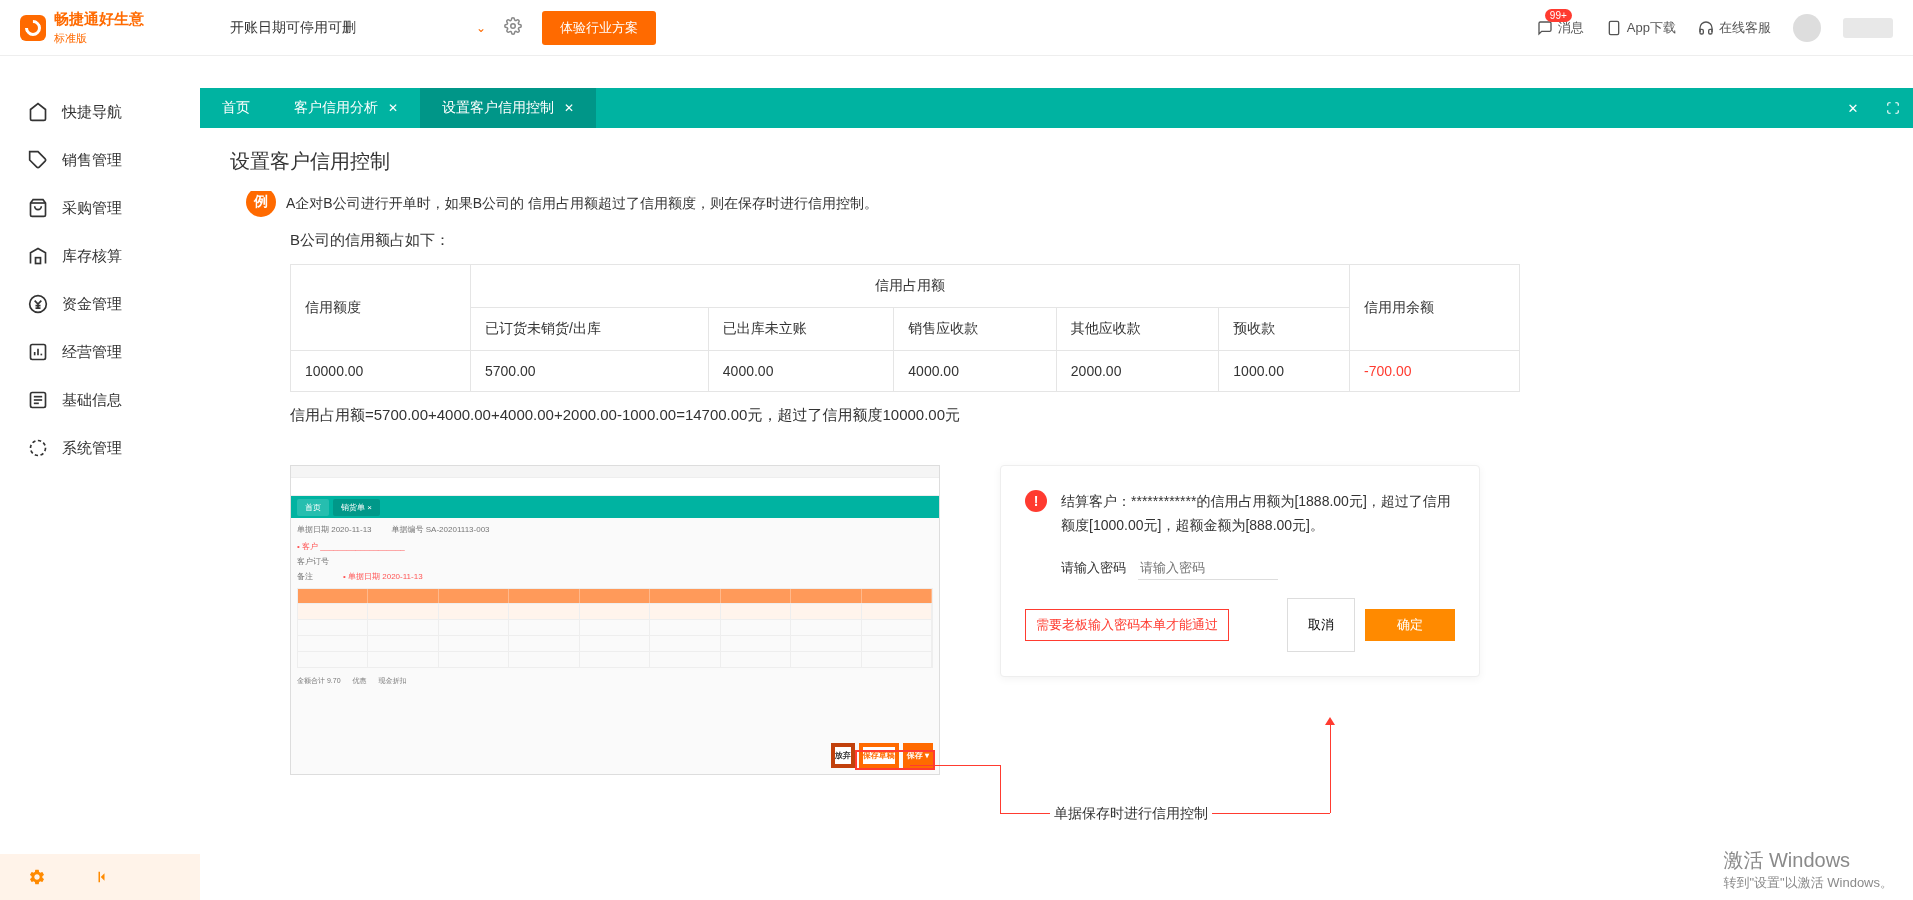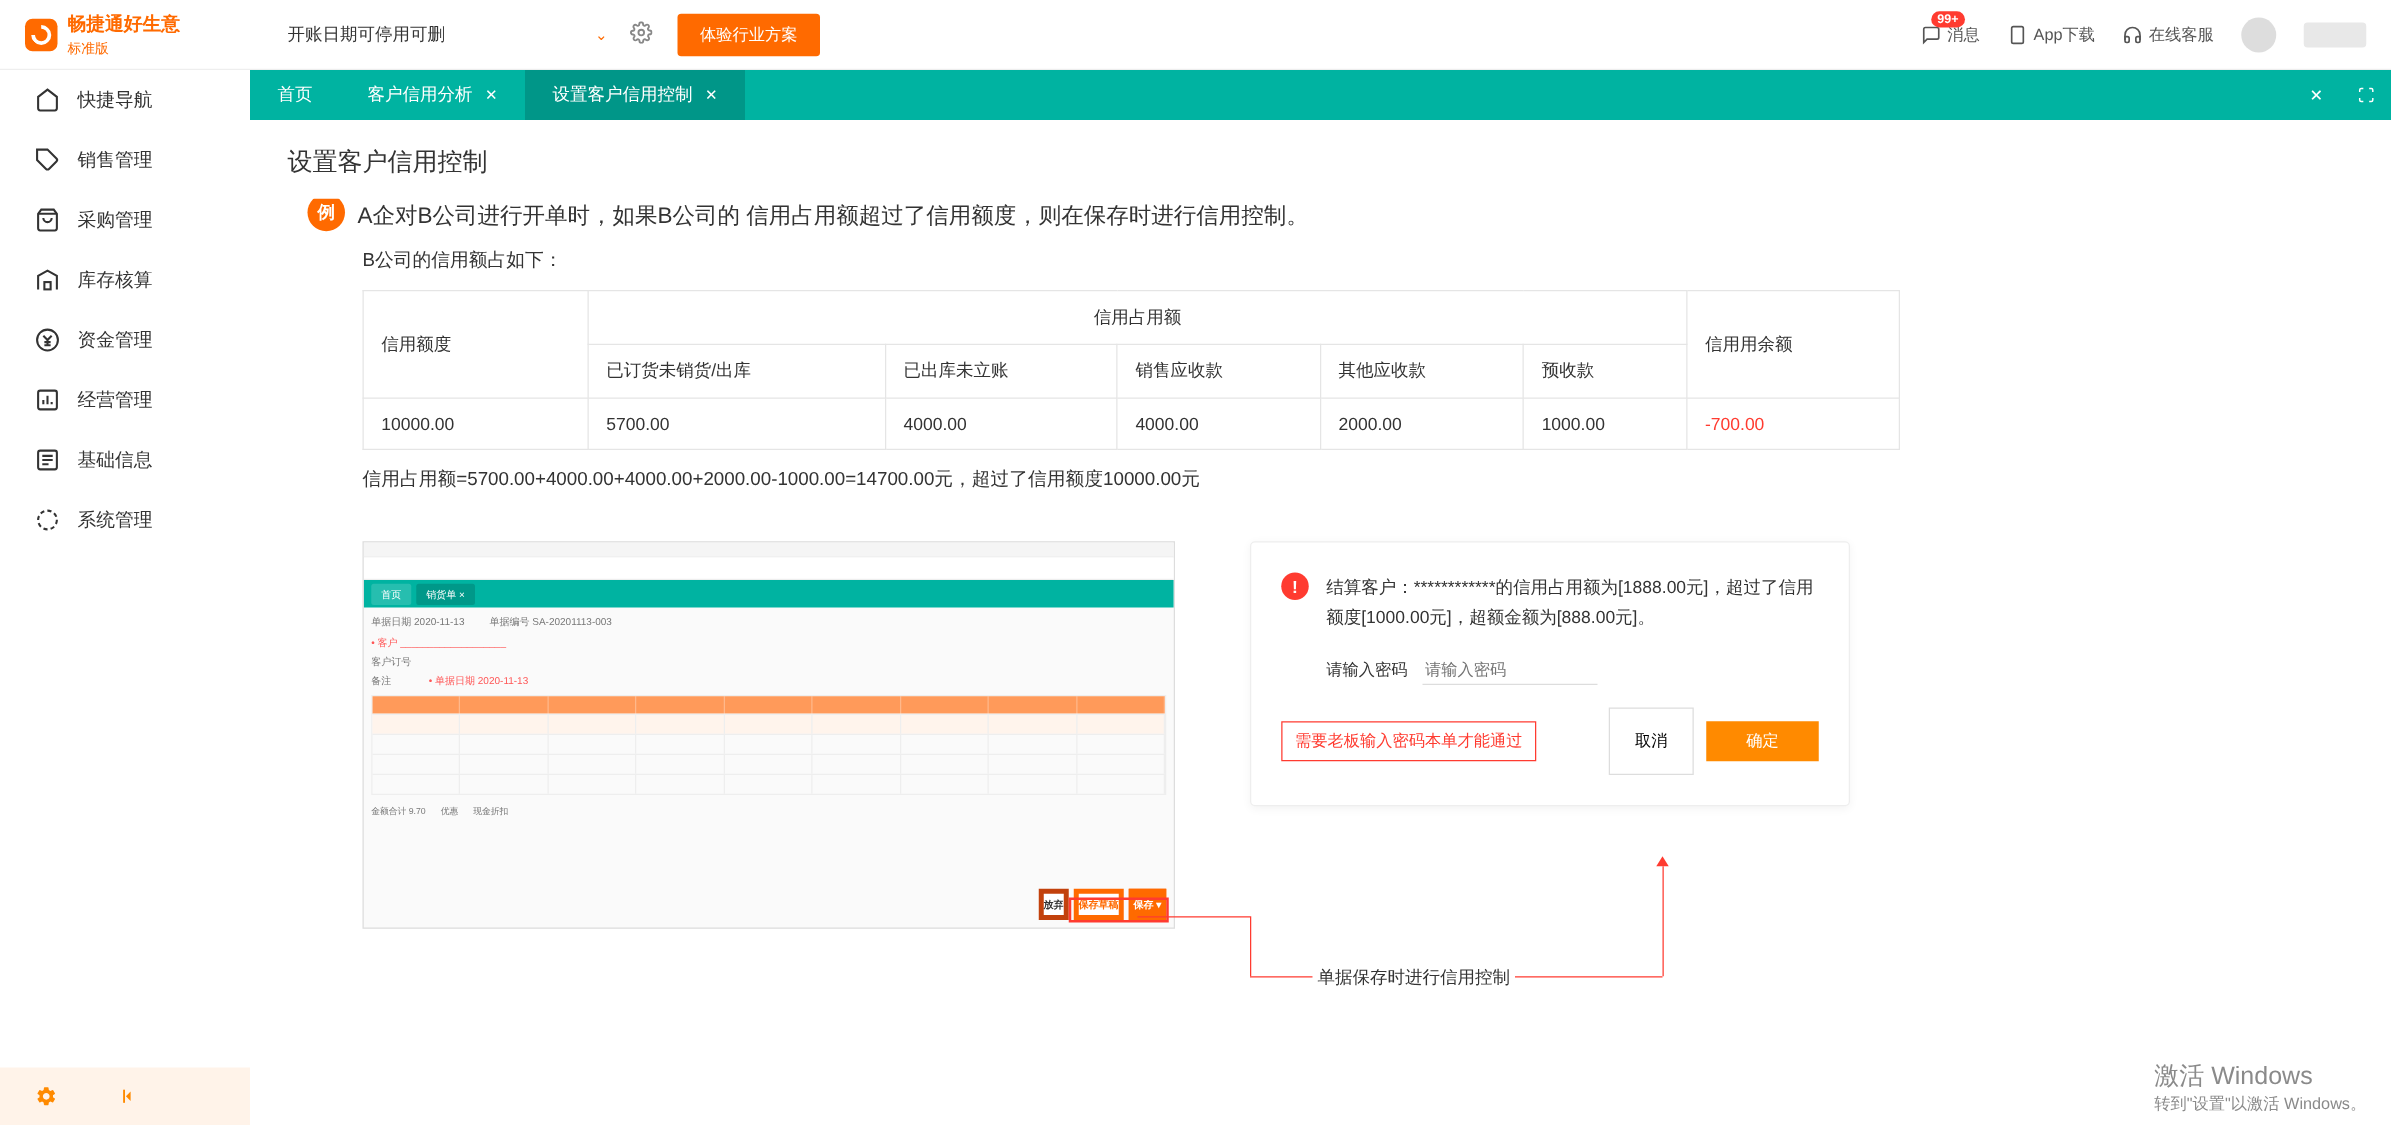--- a/index.html
+++ b/index.html
@@ -1,34 +1,34 @@
 <!DOCTYPE html>
 <html><head>
 <meta charset="utf-8">
 <style>
 * { margin: 0; padding: 0; box-sizing: border-box; }
 body { font-family: "Microsoft YaHei", -apple-system, sans-serif; font-size: 13px; color: #333; background: #fff; overflow: hidden; }
-.app { display: flex; flex-direction: column; height: 900px; width: 1913px; }
+.app { display: flex; flex-direction: column; height: 900px; width: 1913px; gap: 32px; }
 
 
 .top-header { height: 56px; display: flex; align-items: center; padding: 0 20px; border-bottom: 1px solid #eee; }
 .logo-area { display: flex; align-items: center; width: 180px; }
 .logo-icon { width: 26px; height: 26px; background: #ff6a00; border-radius: 6px; position: relative; margin-right: 8px; }
 .logo-icon::before { content: ""; position: absolute; width: 10px; height: 10px; border: 3px solid #fff; border-radius: 50%; border-top-color: transparent; top: 5px; left: 5px; transform: rotate(-45deg); }
 .logo-text { color: #ff6a00; font-weight: 600; font-size: 15px; }
 .logo-sub { color: #ff6a00; font-size: 11px; margin-top: 2px; }
 .dropdown-sel { display: flex; align-items: center; color: #333; font-size: 14px; margin-left: 30px; cursor: pointer; }
 .chev-down { margin-left: 120px; color: #ff6a00; font-size: 12px; }
 .gear-small { margin-left: 18px; color: #888; cursor: pointer; }
 .gear-small svg { width: 18px; height: 18px; }
 .exp-btn { margin-left: 20px; background: #ff6a00; color: #fff; padding: 8px 18px; border-radius: 3px; border: none; font-size: 13px; cursor: pointer; }
 .header-right { margin-left: auto; display: flex; align-items: center; gap: 22px; }
 .hr-item { display: flex; align-items: center; gap: 5px; color: #555; font-size: 13px; cursor: pointer; position: relative; }
 .hr-item svg { width: 16px; height: 16px; }
-.badge { position: absolute; top: -10px; left: 8px; background: #ff3b30; color: #fff; font-size: 10px; padding: 1px 5px; border-radius: 8px; font-weight: bold; }
+.badge { position: absolute; top: -10px; left: 8px; background: #ff3b30; color: #fff; font-size: 10px; padding: 1px 5px; border-radius: 8px; }
 .avatar { width: 28px; height: 28px; background: #ddd; border-radius: 50%; }
 .user-block { width: 50px; height: 20px; background: #e8e8e8; border-radius: 3px; }
 
 
 .main { flex: 1; display: flex; overflow: hidden; }
 .sidebar { width: 200px; background: #fff; display: flex; flex-direction: column; }
 .sb-item { display: flex; align-items: center; padding: 14px 28px; color: #333; font-size: 15px; cursor: pointer; gap: 14px; }
 .sb-item svg { width: 20px; height: 20px; flex-shrink: 0; }
 .sb-footer { margin-top: auto; height: 46px; background: #fff3e9; display: flex; align-items: center; padding: 0 28px; gap: 48px; }
 .sb-footer svg { width: 18px; height: 18px; color: #ff8a00; cursor: pointer; }
@@ -43,21 +43,21 @@
 .tab-icon { width: 40px; display: flex; align-items: center; justify-content: center; color: #fff; cursor: pointer; }
 
 .page-title { font-size: 20px; padding: 20px 30px 16px; }
 
 .scroll-area { flex: 1; overflow-y: auto; padding: 0 30px 20px 50px; position: relative; }
 .scroll-area::-webkit-scrollbar { width: 8px; }
 .scroll-area::-webkit-scrollbar-thumb { background: #ccc; border-radius: 4px; }
 
 .example-row { display: flex; align-items: center; gap: 10px; margin-bottom: 14px; }
 .ex-badge { width: 30px; height: 30px; background: #ff6a00; border-radius: 50%; color: #fff; display: flex; align-items: center; justify-content: center; font-size: 14px; font-weight: 600; margin-left: -4px; margin-top: -4px; overflow: hidden; }
-.ex-text { font-size: 18px; color: #333; }
+.ex-text { font-size: 14px; color: #333; }
 .sub-text { font-size: 15px; margin-left: 40px; margin-bottom: 14px; }
 
 
 .credit-table { width: 1230px; border-collapse: collapse; margin-left: 40px; margin-bottom: 14px; }
 .credit-table th, .credit-table td { border: 1px solid #e5e5e5; padding: 12px 14px; text-align: left; font-size: 14px; font-weight: normal; }
 .credit-table .neg { color: #ff3b30; }
 
 .formula { font-size: 15px; margin-left: 40px; margin-bottom: 40px; }
 
 

